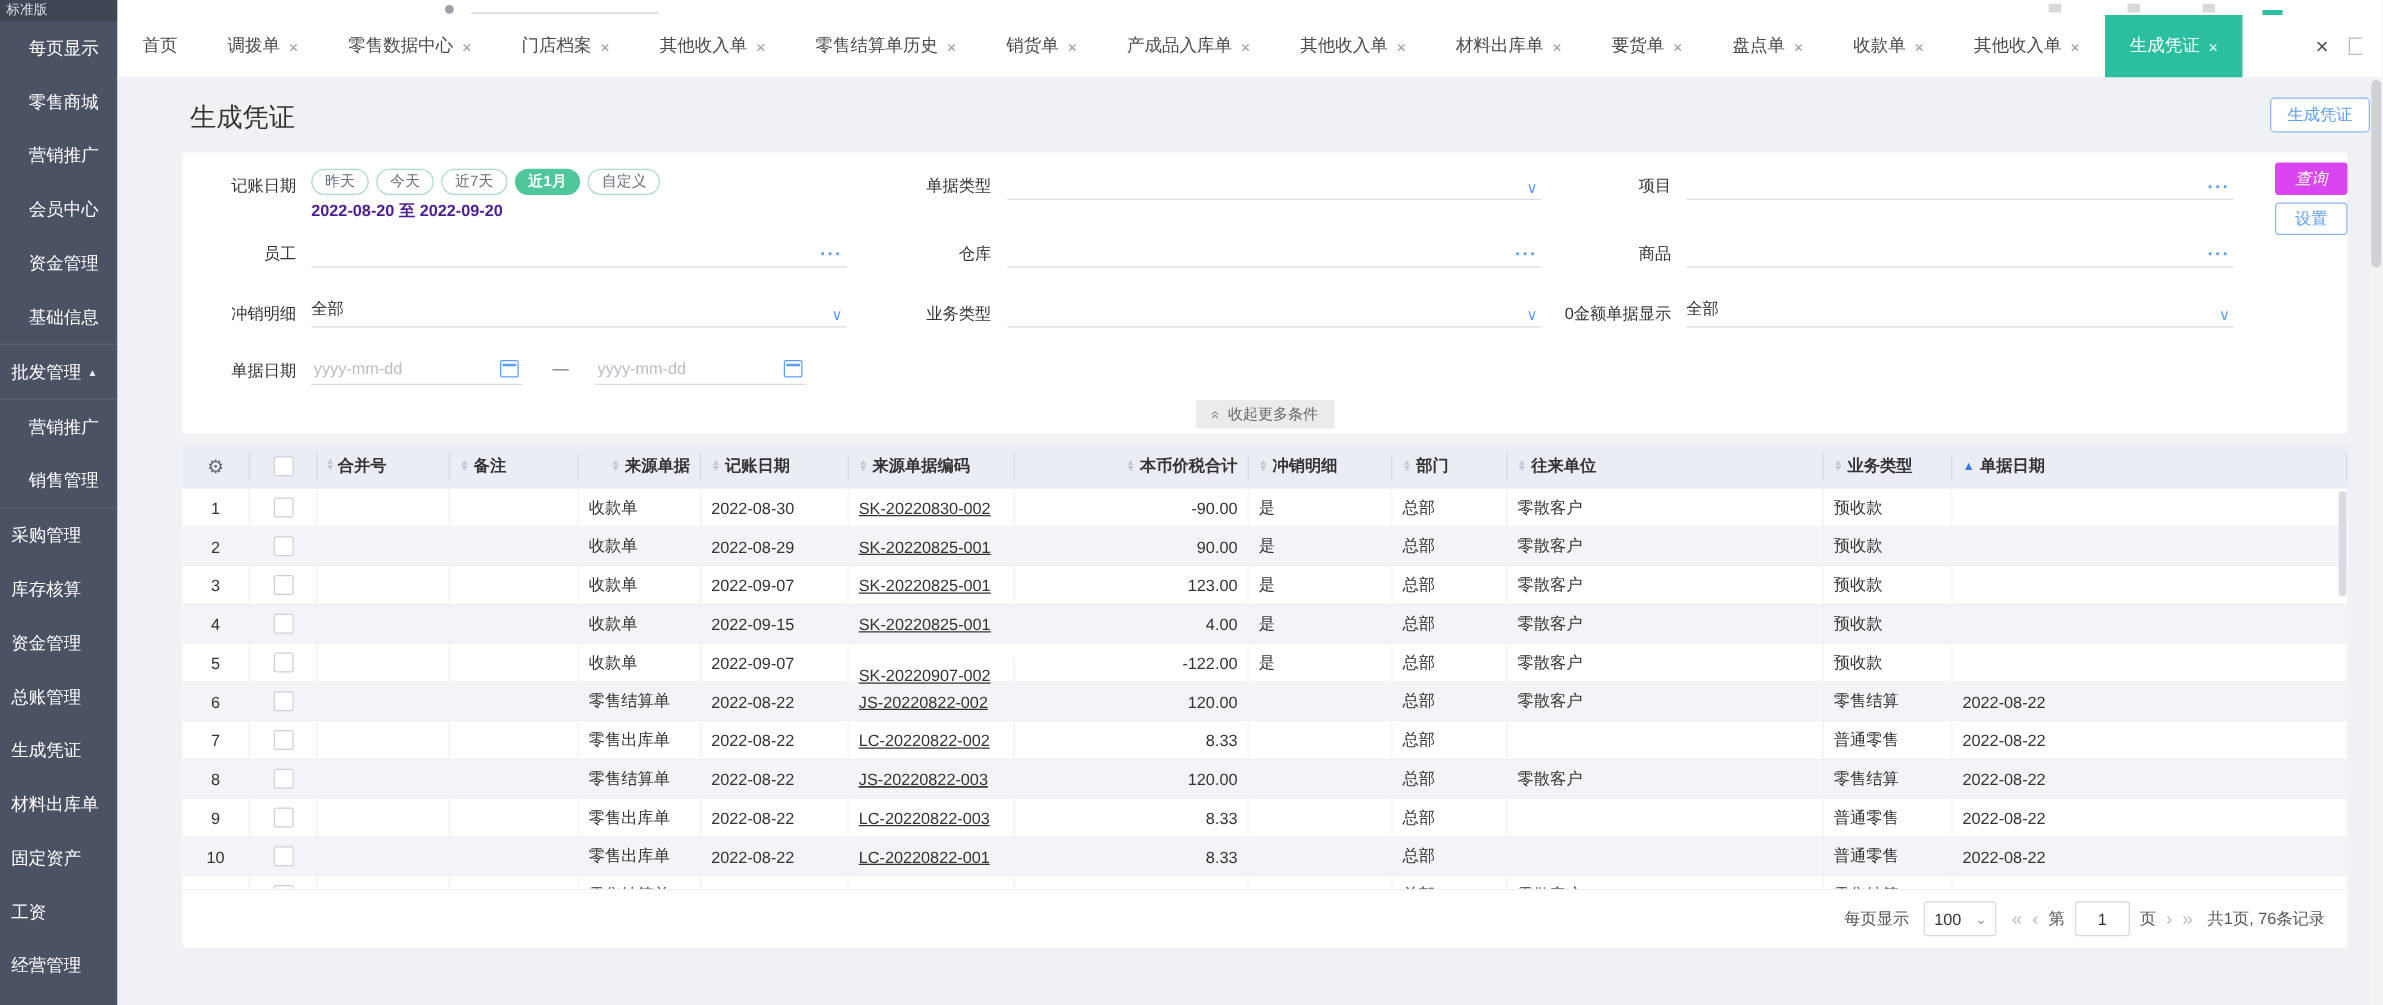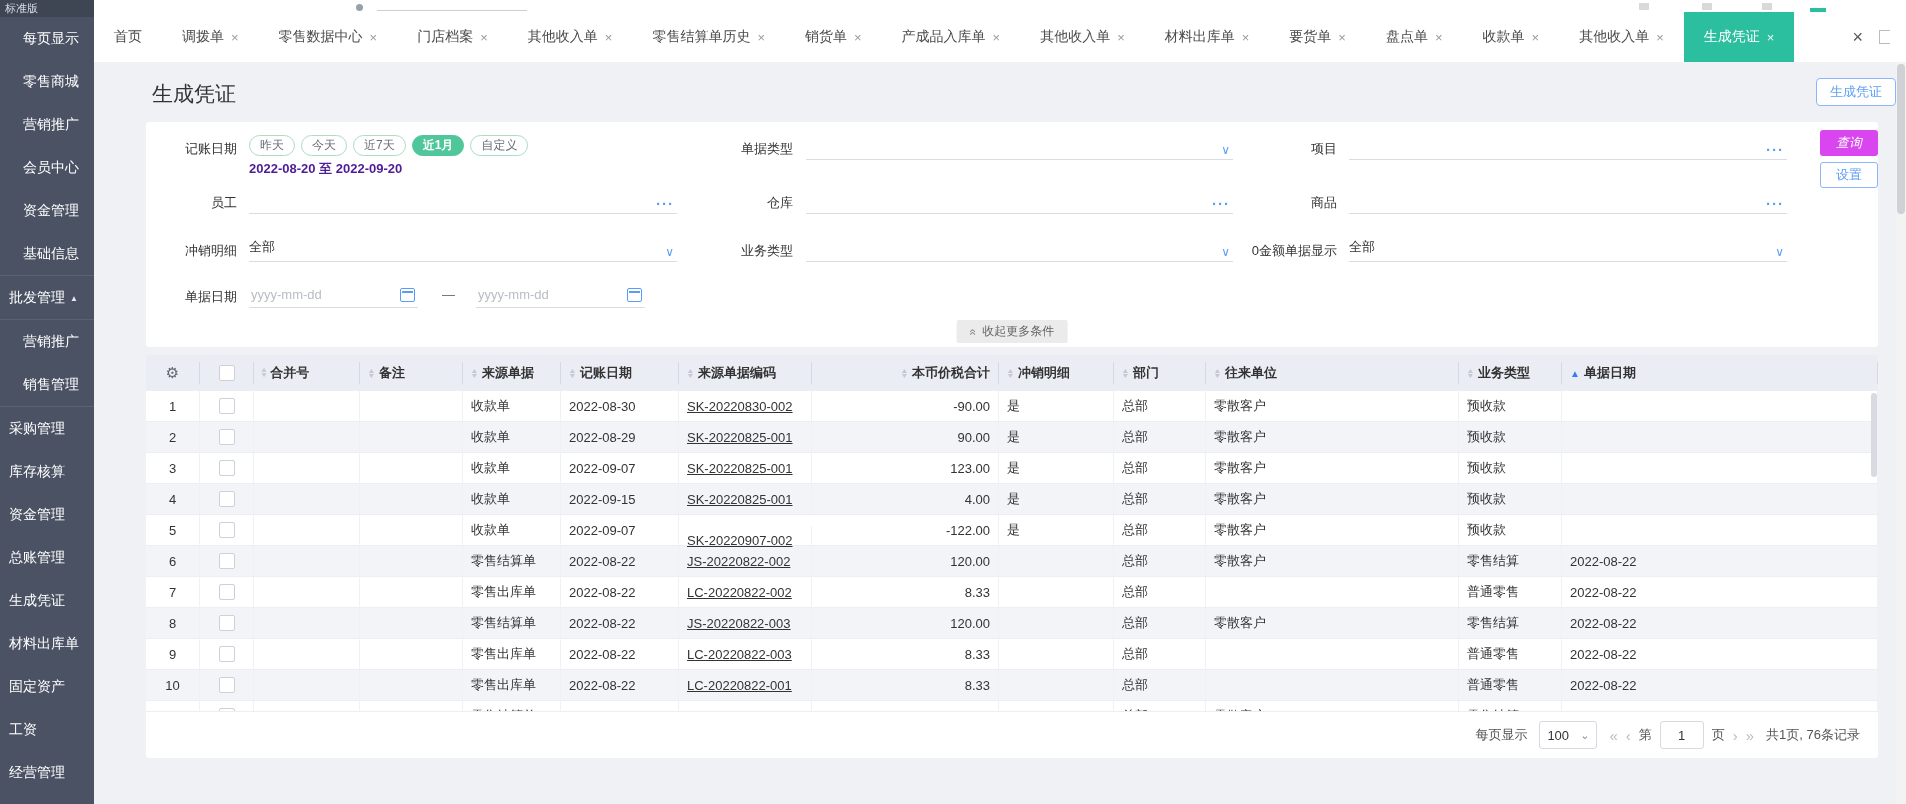--- a/index.html
+++ b/index.html
@@ -309,21 +309,21 @@
               </span>
               <span class="th-label">合并号</span>
             </div>
             <div class="th" style="width: 103px;">
               <span class="sorts">
                 <i>▲</i>
                 <i>▼</i>
               </span>
               <span class="th-label">备注</span>
             </div>
-            <div class="th" style="width: 98px;">
+            <div class="th" style="width: 98px; justify-content: flex-end;">
               <span class="sorts">
                 <i>▲</i>
                 <i>▼</i>
               </span>
               <span class="th-label">来源单据</span>
             </div>
             <div class="th" style="width: 118px;">
               <span class="sorts">
                 <i>▲</i>
                 <i>▼</i>

